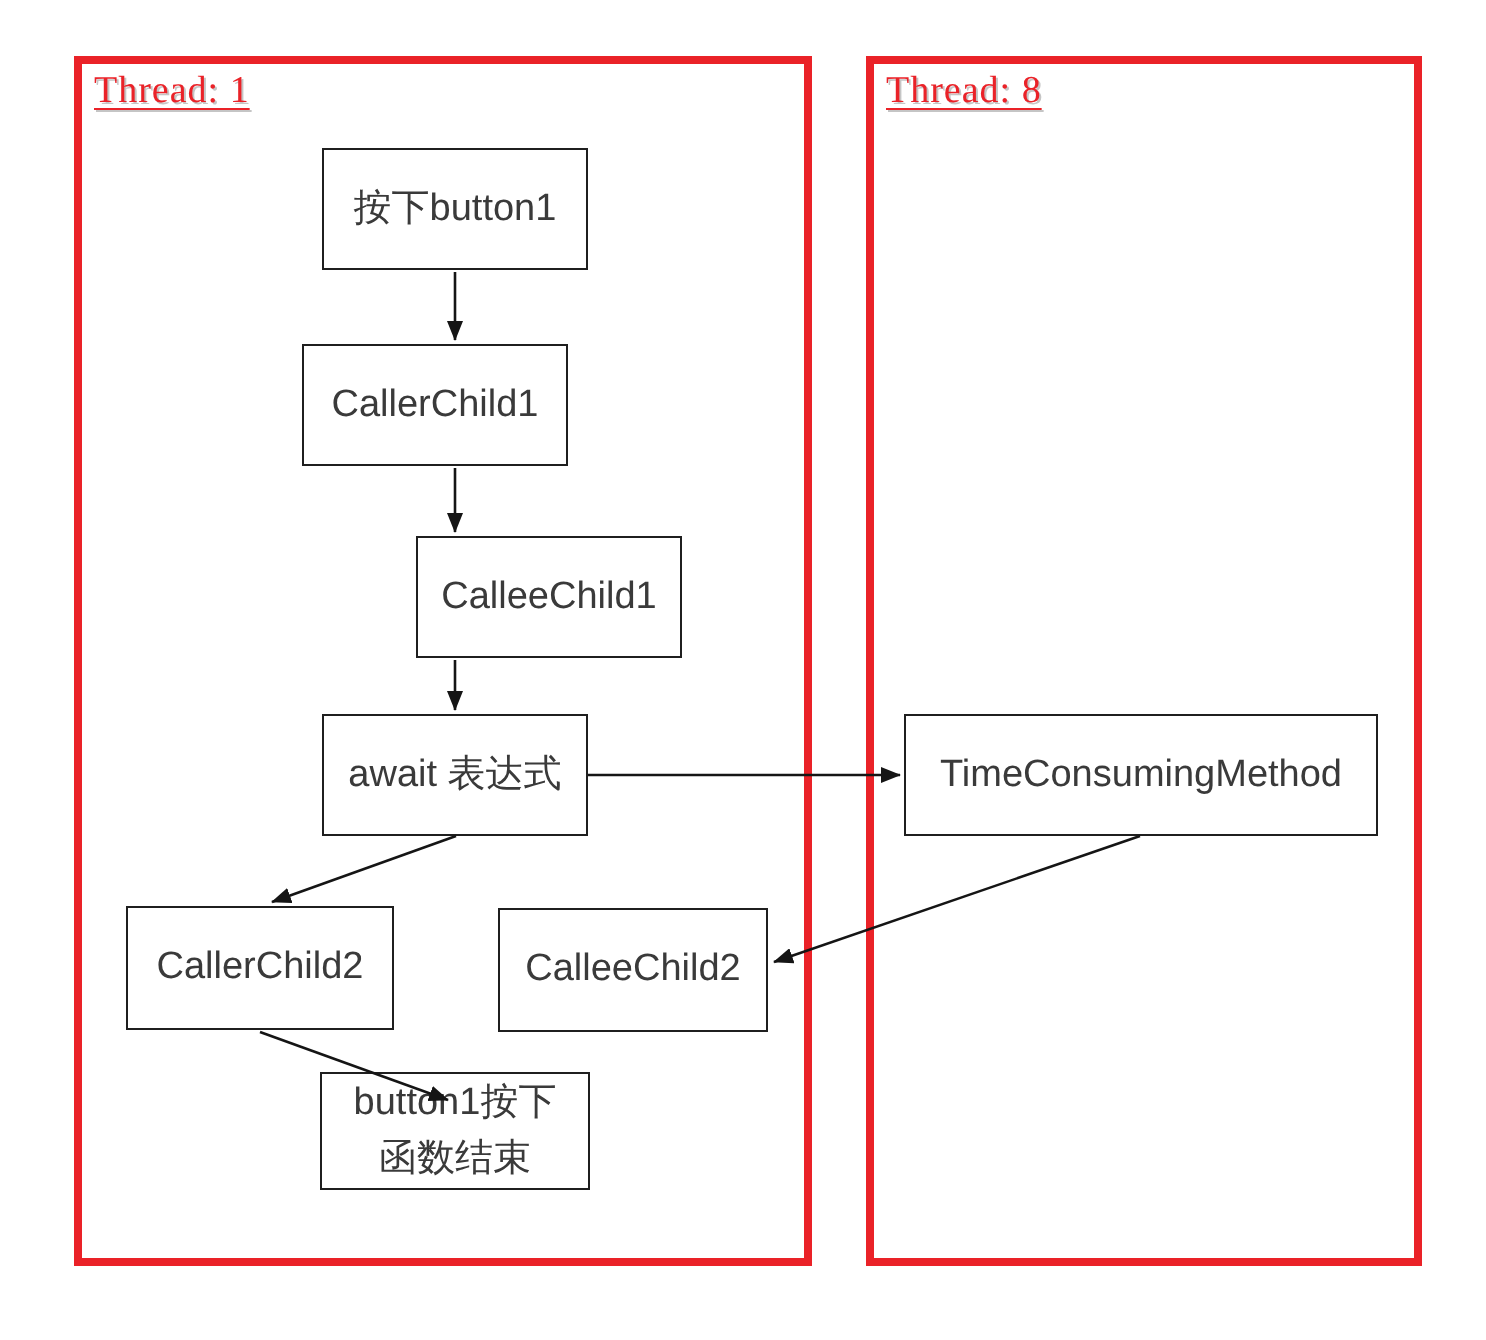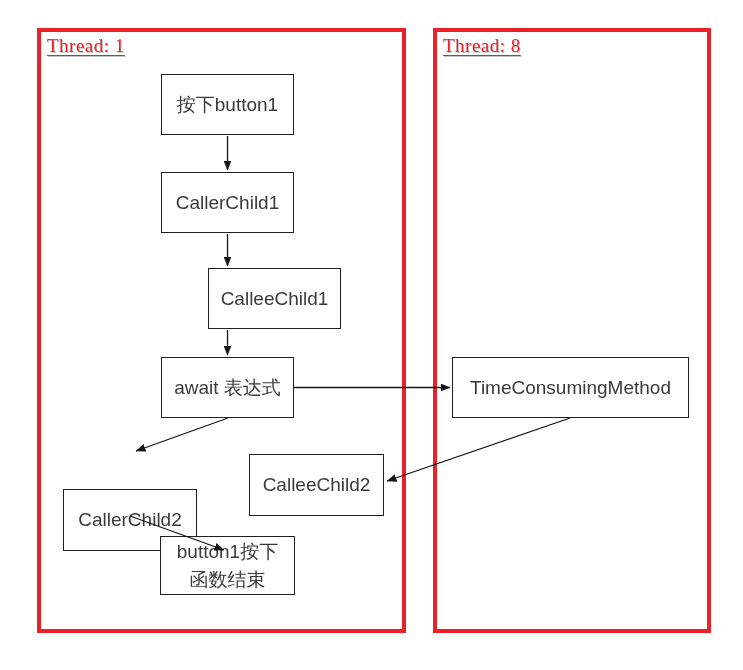--- a/index.html
+++ b/index.html
@@ -48,24 +48,24 @@
     display:flex;
     flex-direction:column;
     align-items:center;
     justify-content:center;
     text-align:center;
     line-height:1.45;
     z-index:2;
     white-space:nowrap;
   }
   .n-press    {left:161px;top:74px; width:133px;height:61px;}
-  .n-caller1  {left:161px;top:172px;width:133px;height:61px;}
+  .n-caller1  {left:151px;top:172px;width:133px;height:61px;}
   .n-callee1  {left:161px;top:268px;width:133px;height:61px;margin-left:47px;}
   .n-await    {left:161px;top:357px;width:133px;height:61px;align-items:center;}
-  .n-caller2  {left:63px; top:453px;width:134px;height:62px;margin-top:36px;}
+  .n-caller2  {left:63px; top:453px;width:134px;height:62px;}
   .n-callee2  {left:249px;top:454px;width:135px;height:62px;}
   .n-tcm      {left:452px;top:357px;width:237px;height:61px;}
   .n-end      {left:160px;top:536px;width:135px;height:59px;}
 
   svg.wires{
     position:absolute;inset:0;
     width:743px;height:670px;
     z-index:3;
     pointer-events:none;
   }

